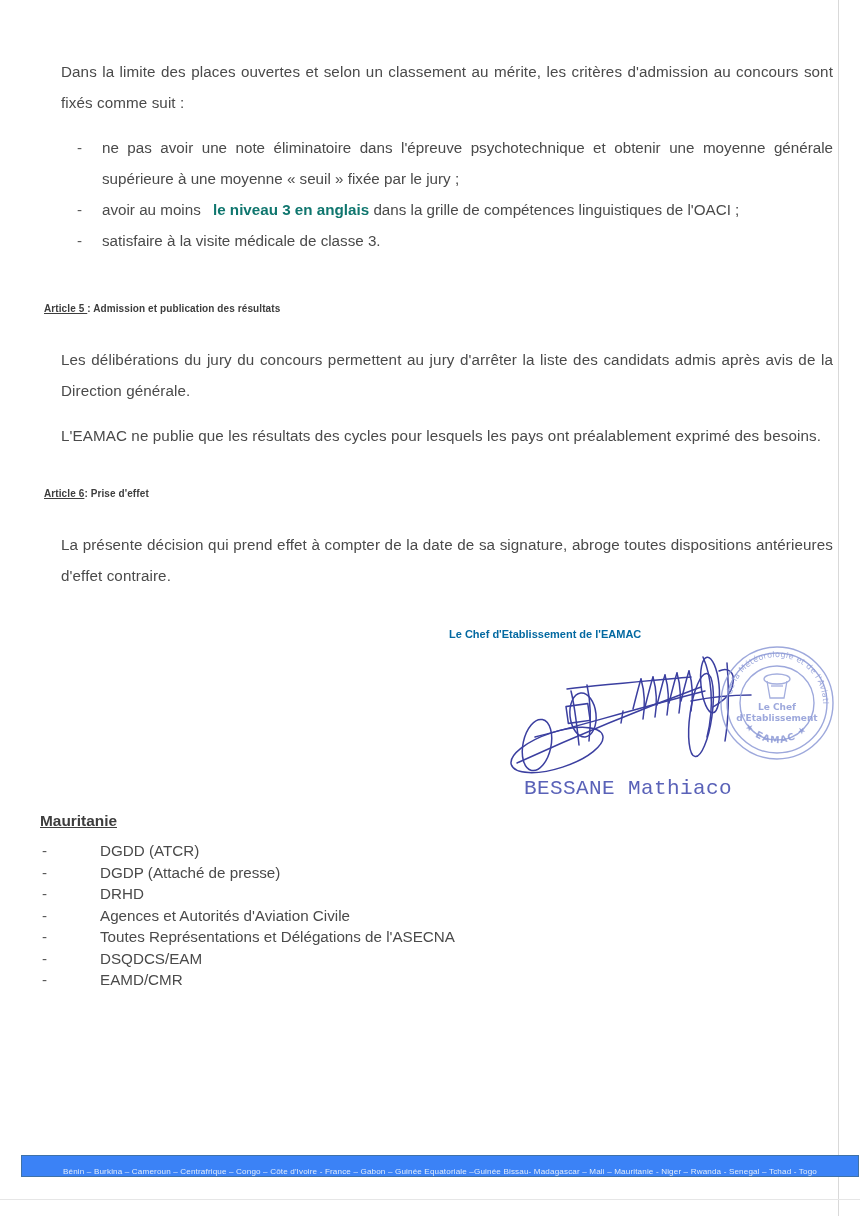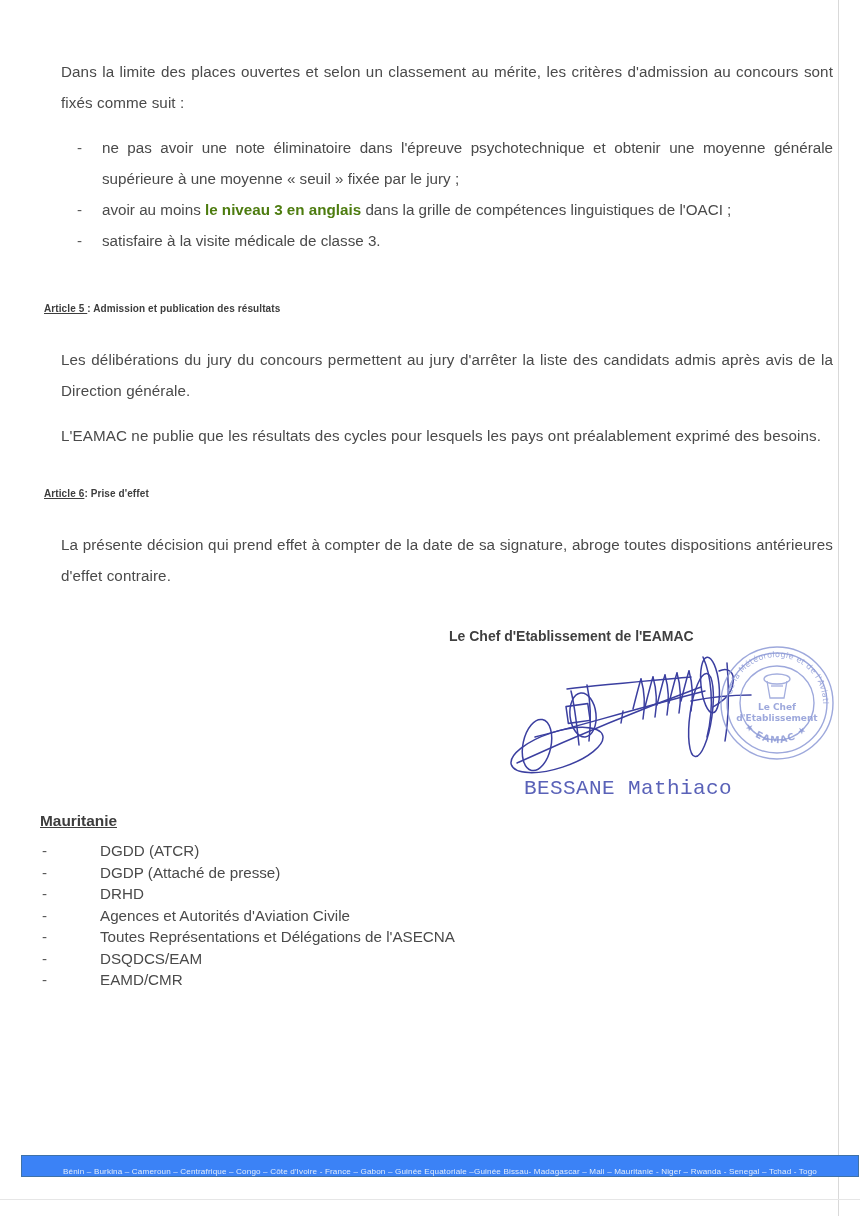--- a/index.html
+++ b/index.html
@@ -65,21 +65,21 @@
     color: #4a4a4a;
     text-align: justify;
     margin-bottom: 0;
   }
   ul.dash-list > li .dash {
     position: absolute;
     left: 33px;
     top: 0;
     color: #5a5a5a;
   }
-  b.strong { font-weight: bold; color: #4d7c0f; }
+  b.strong { font-weight: bold; color: #0f766e; margin-left: 8px; }
 
   h2.article {
     margin: 0;
     font-size: 10px;
     font-weight: bold;
     color: #3d3d3d;
     line-height: 26px;
     letter-spacing: 0.1px;
   }
   h2.article .underlined { text-decoration: underline; }
@@ -89,23 +89,23 @@
     position: absolute;
     left: 0;
     top: 620px;
     width: 860px;
     height: 200px;
   }
   .sig-title {
     position: absolute;
     left: 449px;
     top: 8px;
-    font-size: 14px;
+    font-size: 11px;
     font-weight: bold;
-    color: #404040;
+    color: #0369a1;
     white-space: nowrap;
     text-align: right;
   }
   .sig-ink {
     position: absolute;
     left: 505px;
     top: 25px;
     width: 260px;
     height: 145px;
   }

